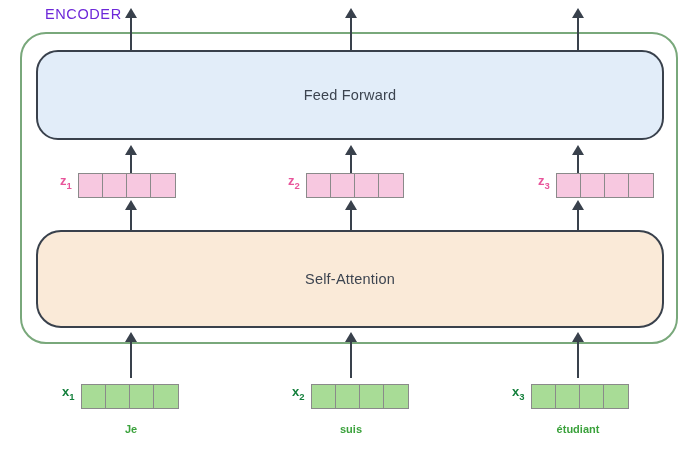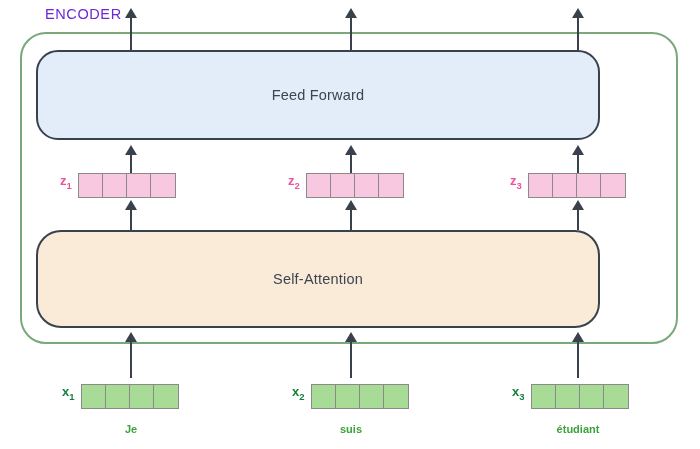--- a/index.html
+++ b/index.html
@@ -37,21 +37,21 @@
     font-size: 14.5px;
     letter-spacing: 0.6px;
     color: #6d28d9;
     white-space: nowrap;
   }
 
   
   .layer-box {
     position: absolute;
     left: 36px;
-    width: 564px;
+    width: 628px;
     box-sizing: border-box;
     border: 2.5px solid #39414c;
     border-radius: 22px;
     display: flex;
     align-items: center;
     justify-content: center;
   }
   .layer-title {
     font-size: 14.5px;
     color: #3c4450;
@@ -234,21 +234,21 @@
         <div class="head"></div>
       </div>
       <div class="arrow" style="left: 571px; top: 200px; height: 30px;">
         <div class="shaft"></div>
         <div class="head"></div>
       </div>
       <div class="arrow" style="left: 571px; top: 332px; height: 46px;">
         <div class="shaft"></div>
         <div class="head"></div>
       </div>
-      <div class="vector-row z-row" style="left: 510px; top: 173px;">
+      <div class="vector-row z-row" style="left: 538px; top: 173px;">
         <span class="vector-label">z<sub>3</sub></span>
         <div class="cells">
           <div class="cell"></div>
           <div class="cell"></div>
           <div class="cell"></div>
           <div class="cell"></div>
         </div>
       </div>
       <div class="vector-row x-row" style="left: 512px; top: 384px;">
         <span class="vector-label">x<sub>3</sub></span>

